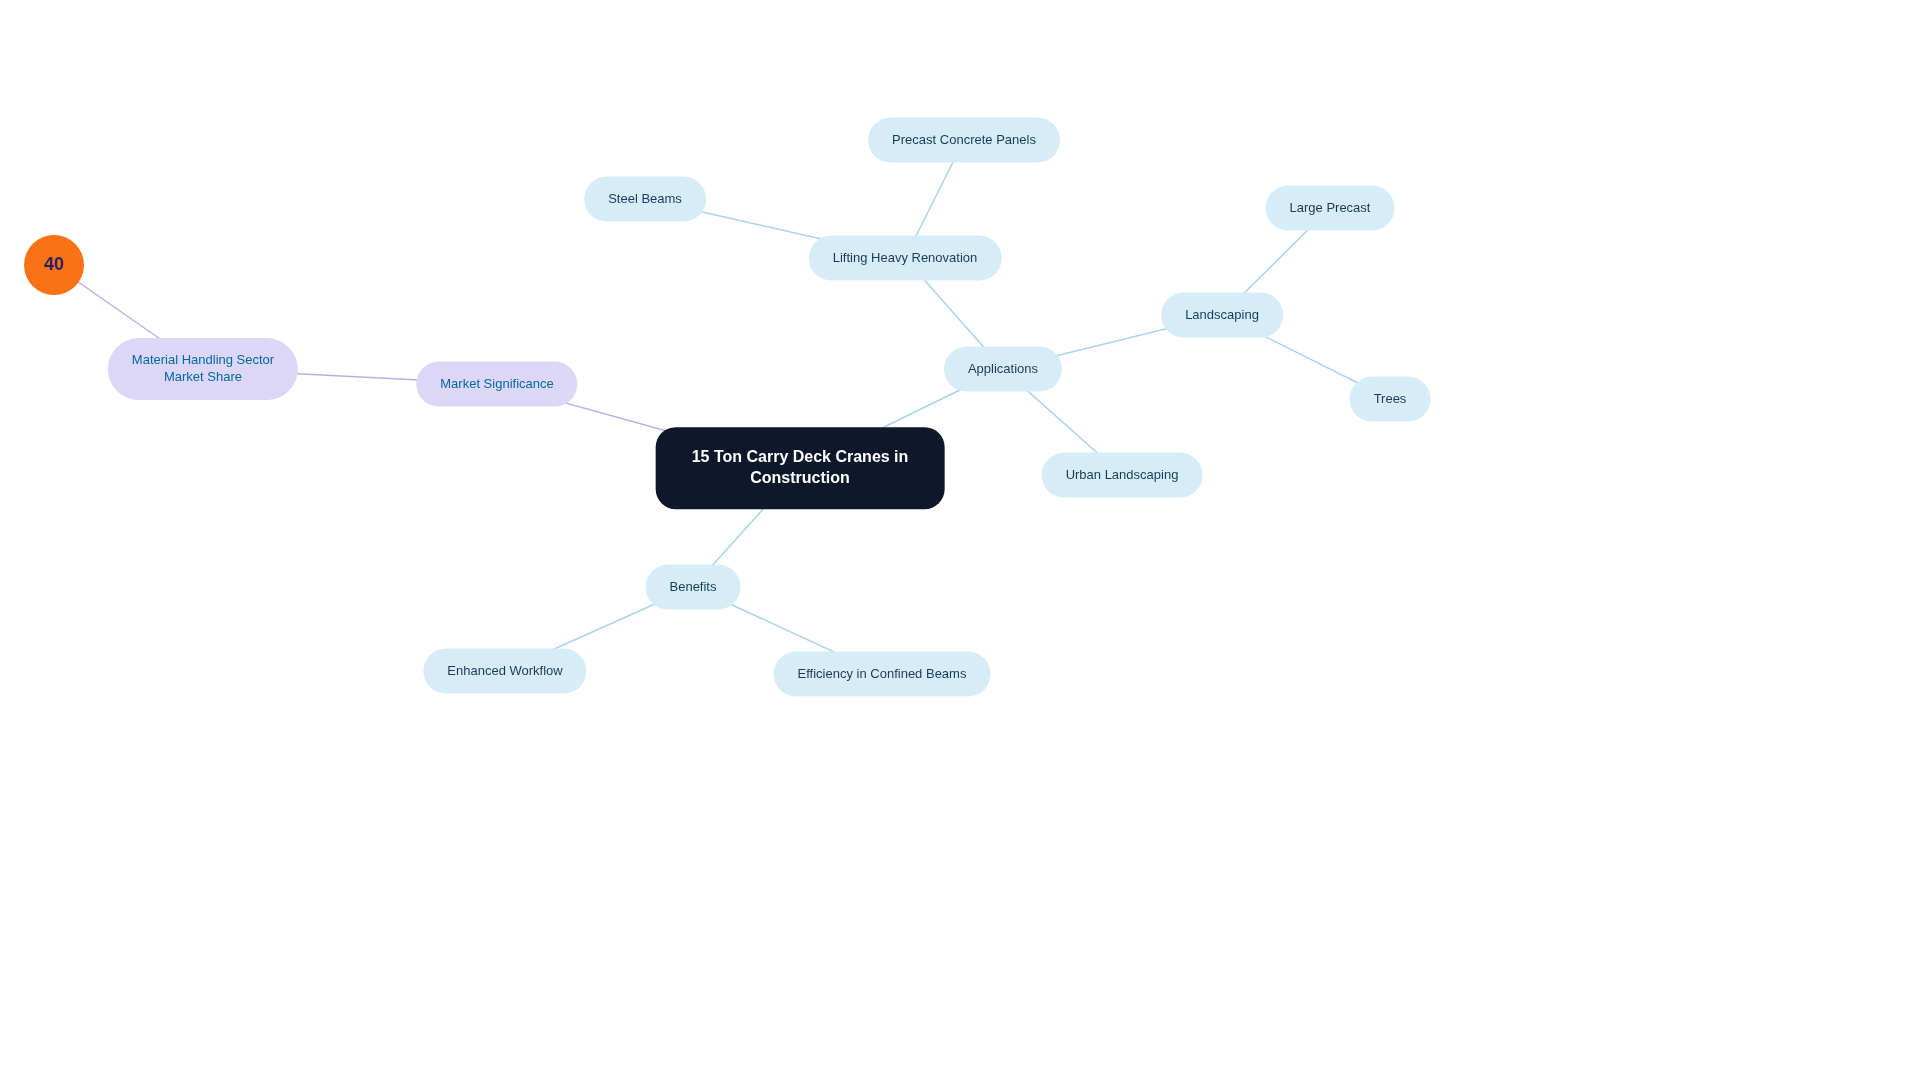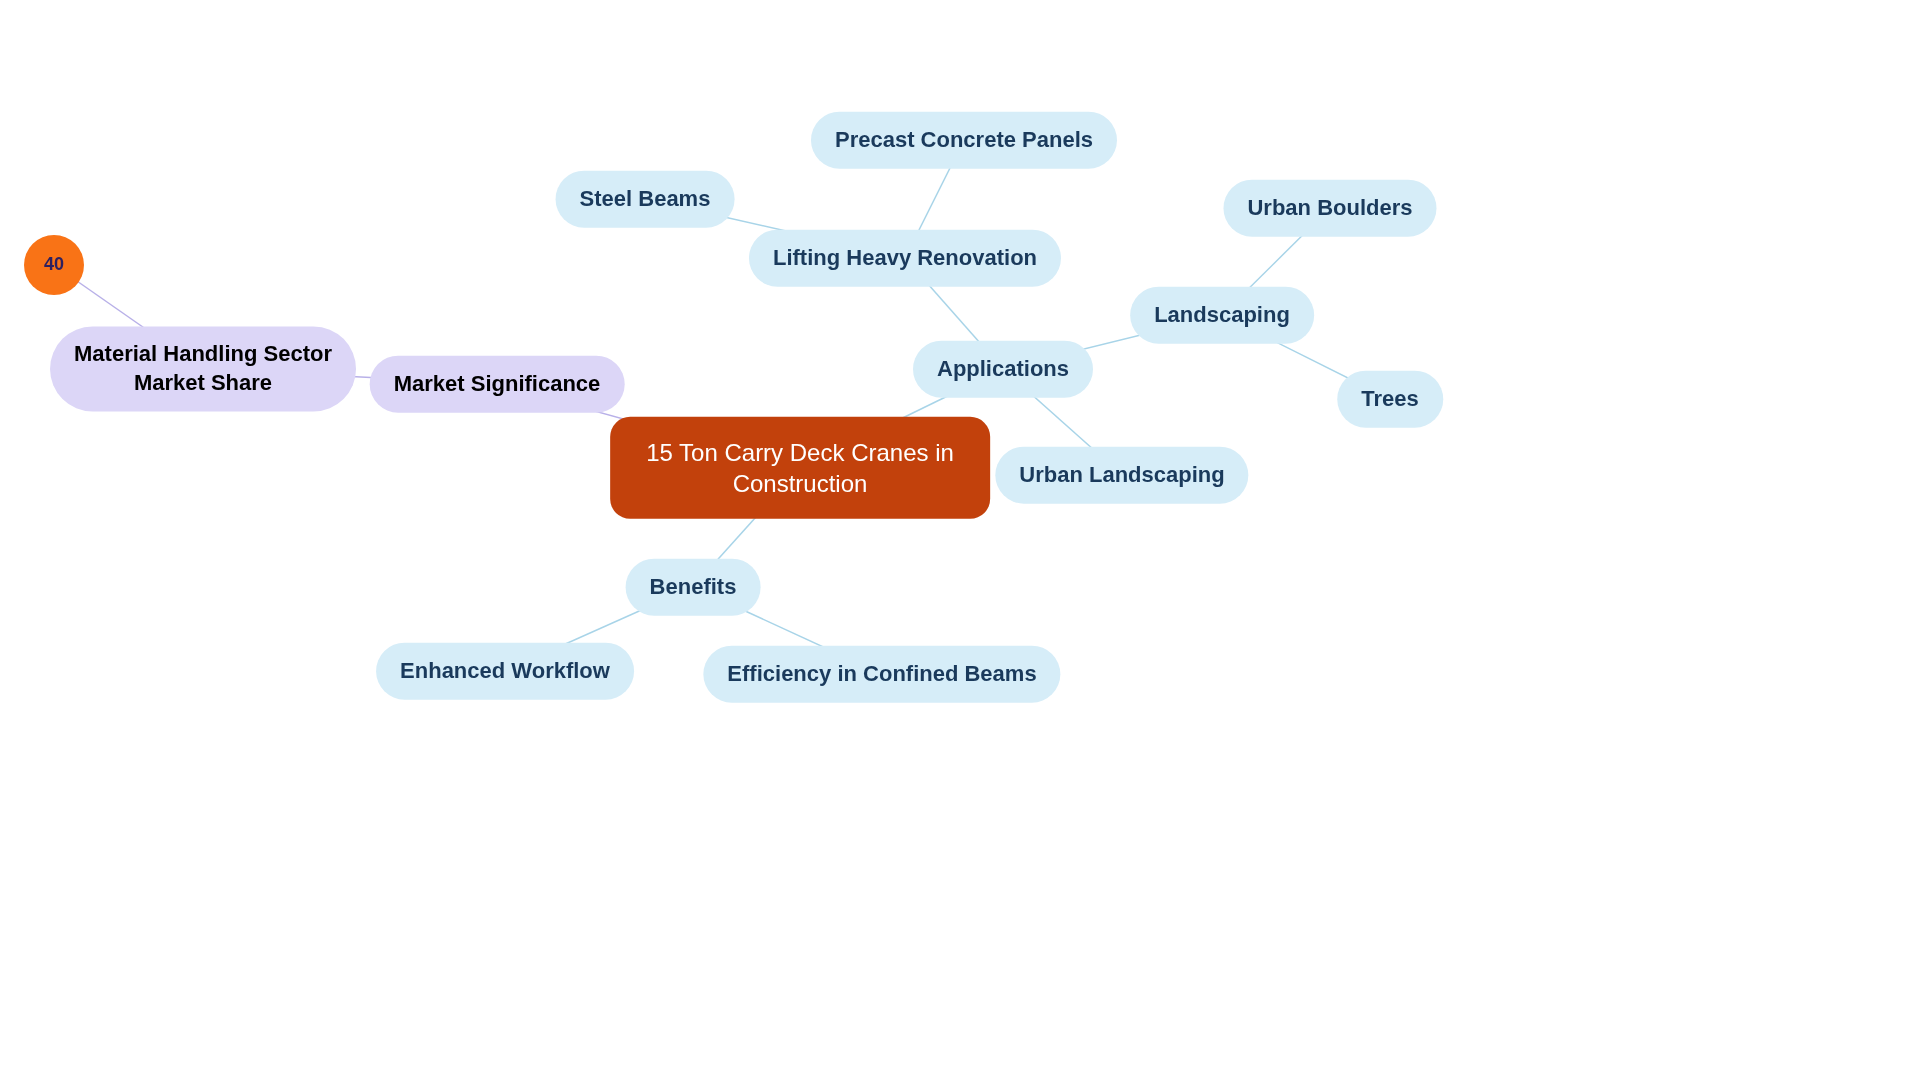--- a/index.html
+++ b/index.html
@@ -24,49 +24,49 @@
       position: absolute;
       display: flex;
       align-items: center;
       justify-content: center;
       text-align: center;
       cursor: pointer;
       transform: translate(-50%, -50%);
     }
 
     .node-label {
-      font-size: 22px;
-      font-weight: 700;
+      font-size: 13px;
+      font-weight: 400;
       line-height: 1.3;
       padding: 14px 24px;
       border-radius: 50px;
     }
 
     
     .node-central .node-label {
-      background: #c2410c;
+      background: #0f172a;
       color: #ffffff;
-      font-size: 24px;
-      font-weight: 400;
+      font-size: 16px;
+      font-weight: 700;
       border-radius: 20px;
       padding: 20px 36px;
       min-width: 220px;
     }
 
     
     .node-blue .node-label {
       background: #d6edf8;
       color: #1a3a5c;
       border: none;
     }
 
     
     .node-purple .node-label {
       background: #dcd6f7;
-      color: #000000;
+      color: #0369a1;
       border: none;
     }
 
     
     .node-circle .node-label {
       background: #f97316;
       color: #2d2060;
       border-radius: 50%;
       width: 60px;
       height: 60px;
@@ -120,21 +120,21 @@
     <div class="node node-blue" style="left: 645px; top: 199px;">
       <div class="node-label">Steel Beams</div>
     </div>
     <div class="node node-blue" style="left: 964px; top: 140px;">
       <div class="node-label">Precast Concrete Panels</div>
     </div>
     <div class="node node-blue" style="left: 1222px; top: 315px;">
       <div class="node-label">Landscaping</div>
     </div>
     <div class="node node-blue" style="left: 1330px; top: 208px;">
-      <div class="node-label">Urban Boulders</div>
+      <div class="node-label">Large Precast</div>
     </div>
     <div class="node node-blue" style="left: 1390px; top: 399px;">
       <div class="node-label">Trees</div>
     </div>
     <div class="node node-blue" style="left: 1122px; top: 475px;">
       <div class="node-label">Urban Landscaping</div>
     </div>
     <div class="node node-blue" style="left: 693px; top: 587px; align-items: flex-end;">
       <div class="node-label">Benefits</div>
     </div>

